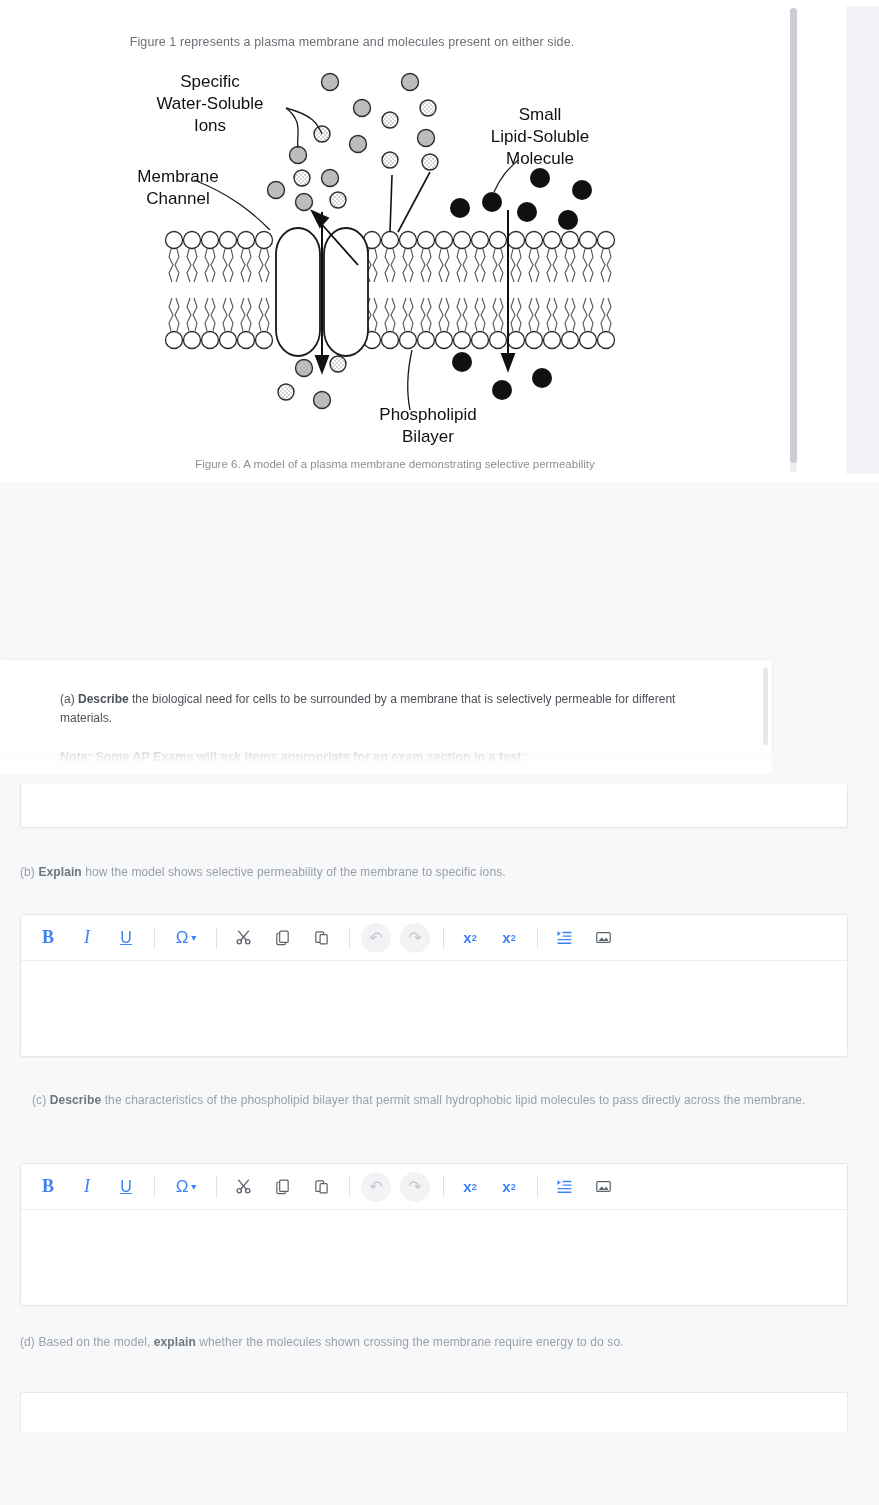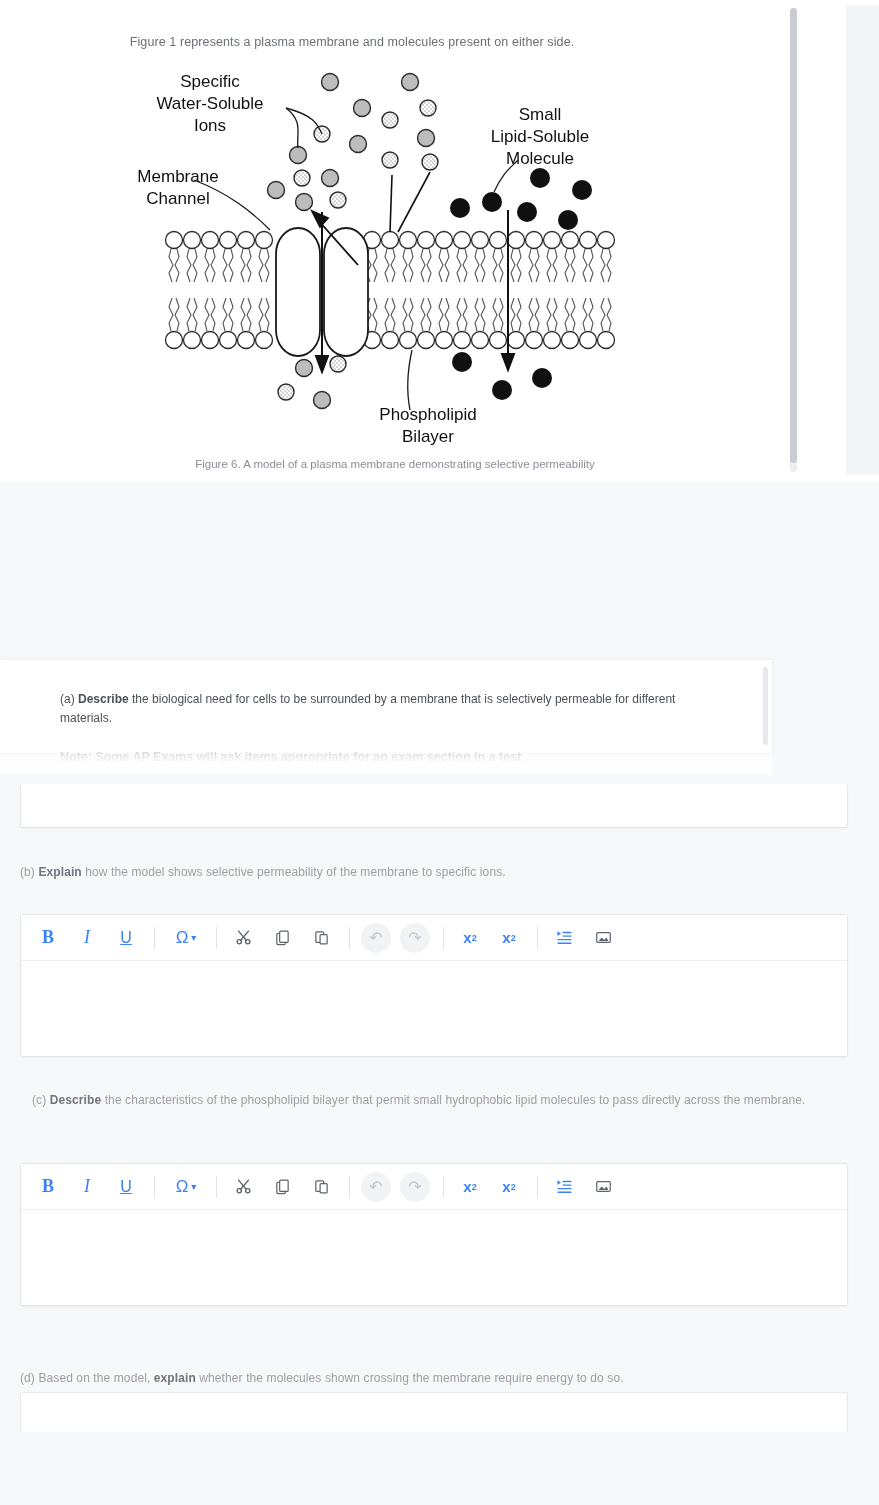--- a/index.html
+++ b/index.html
@@ -143,21 +143,21 @@
     width: 830px;
     font-size: 12px;
     line-height: 21px;
     color: #9aa0a6;
     letter-spacing: .1px;
   }
   .part-prompt b { color: #70767d; font-weight: bold; }
 
   #part-b-prompt { left: 20px; top: 380px; }
   #part-c-prompt { left: 20px; top: 608px; width: 845px; margin-left: 12px; }
-  #part-d-prompt { left: 20px; top: 850px; width: 835px; margin-top: 36px; }
+  #part-d-prompt { left: 20px; top: 850px; width: 835px; }
 
   
   .editor {
     position: absolute;
     left: 20px;
     width: 828px;
     background: #ffffff;
     border: 1px solid #e3e5e9;
     border-radius: 3px;
     box-shadow: 0 1px 2px rgba(0,0,0,.04);

